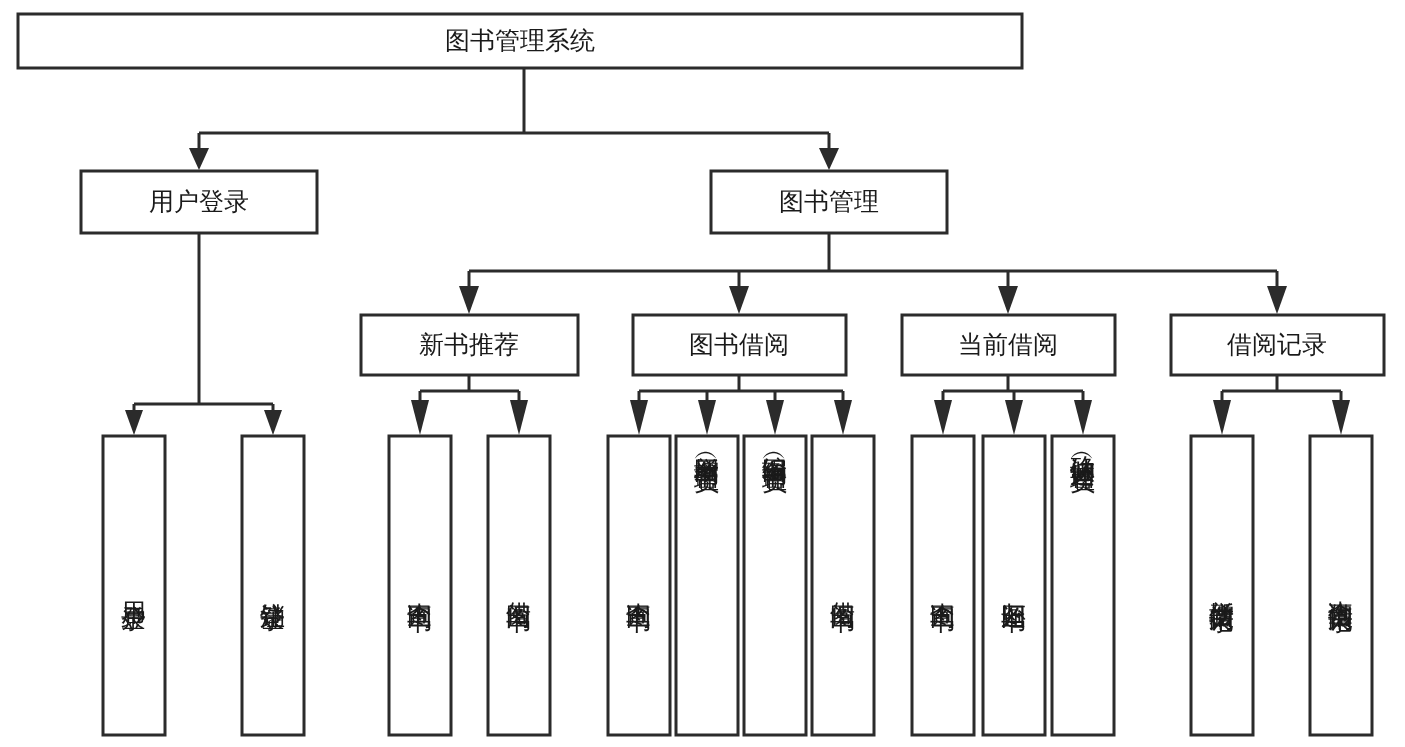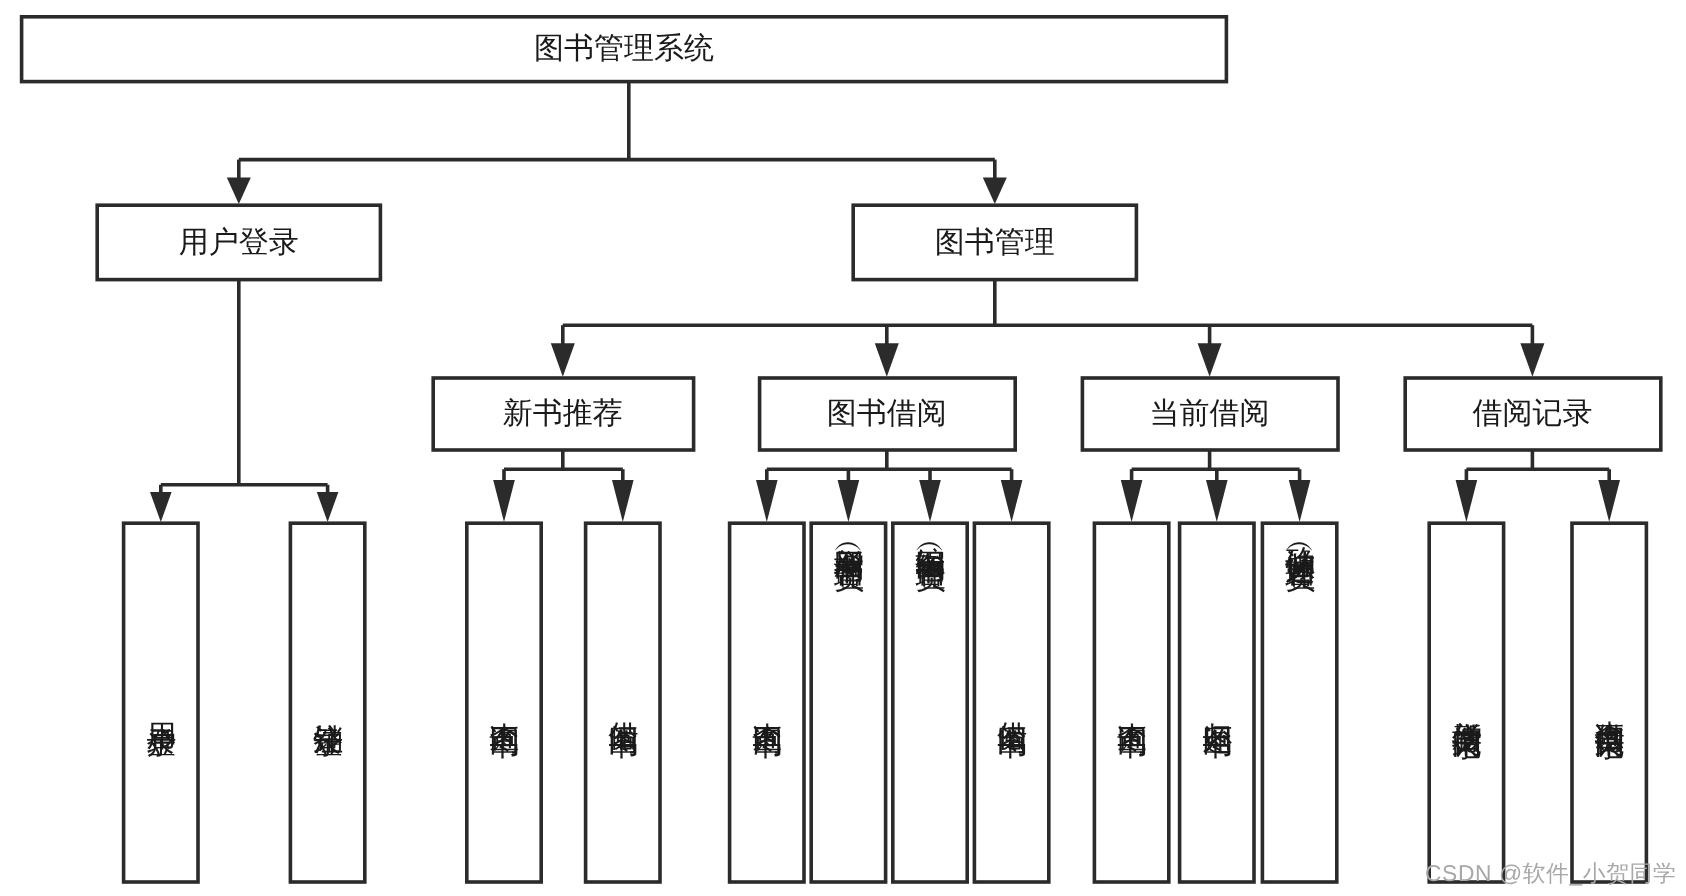--- a/index.html
+++ b/index.html
@@ -218,15 +218,14 @@
   <div class="vert-wrap" style="left:1052px; top:436px; width:62px; height:299px; align-items:flex-start;">
     <span class="vert-text">确认归还（管理员）</span>
   </div>
   <div class="vert-wrap" style="left:1191px; top:436px; width:62px; height:299px;">
     <span class="vert-text">新增借阅记录</span>
   </div>
   <div class="vert-wrap" style="left:1310px; top:436px; width:62px; height:299px;">
     <span class="vert-text">查询借阅记录</span>
   </div>
 
-  <div id="watermark">CSDN @软件_小贺同学</div>
 
 </div>
 
 </body></html>

